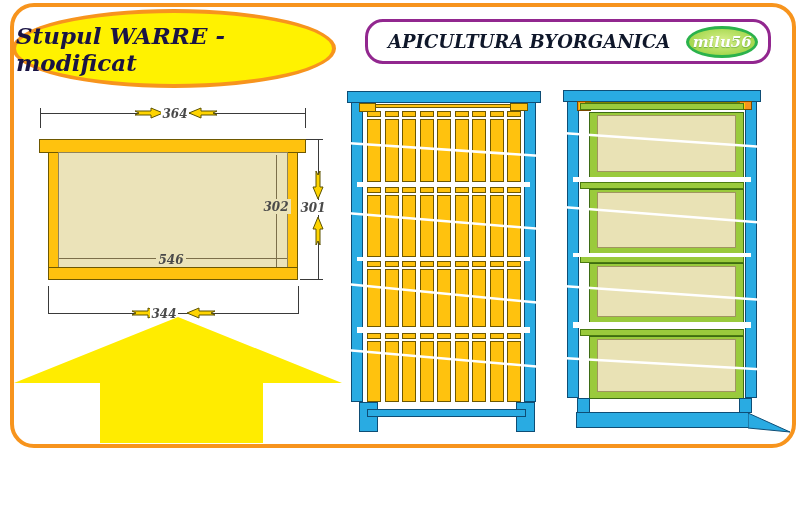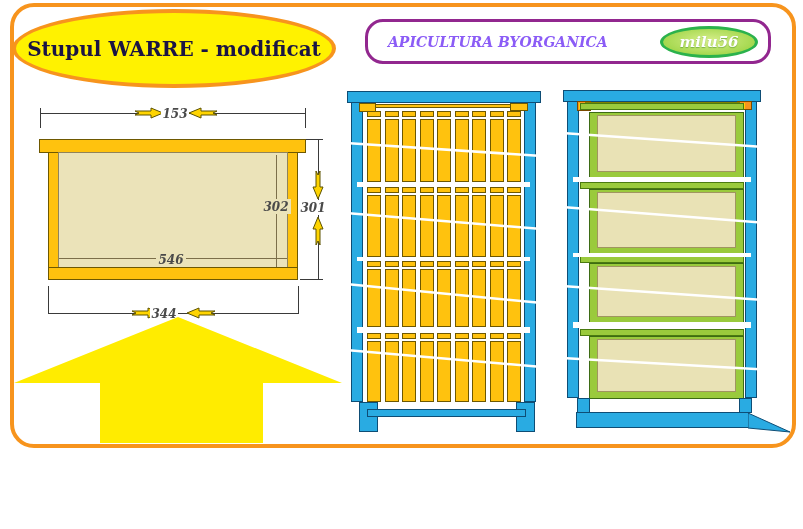--- a/index.html
+++ b/index.html
@@ -4,24 +4,24 @@
 <style>
   html,body{margin:0;padding:0;background:#fff;}
   #stage{position:relative;width:803px;height:529px;background:#ffffff;overflow:hidden;
          font-family:"DejaVu Serif", serif;}
   .abs{position:absolute;box-sizing:border-box;}
   
   .page-border{left:10px;top:3px;width:786px;height:445px;border:4px solid #F7941D;border-radius:24px;}
   
   .title-ellipse{left:12px;top:9px;width:324px;height:79px;background:#FFF200;border:4px solid #F7941D;
                  border-radius:50%;display:flex;align-items:center;justify-content:center;}
-  .title-text{font-weight:bold;font-size:20px;color:#1A1444;}
+  .title-text{font-style:italic;font-weight:bold;font-size:23px;color:#1A1444;}
   .badge{left:365px;top:19px;width:406px;height:45px;border:3px solid #92278F;border-radius:18px;
          display:flex;align-items:center;padding:0 10px 0 20px;gap:16px;background:#fff;}
-  .brand-text{font-style:italic;font-weight:bold;font-size:14px;color:#8b5cf6;white-space:nowrap;flex:1;}
+  .brand-text{font-style:italic;font-weight:bold;font-size:18px;color:#0f172a;white-space:nowrap;flex:1;}
   .logo-ellipse{width:92px;height:26px;border:3px solid #2BB24C;border-radius:50%;
                 background:radial-gradient(ellipse at 50% 45%, #D8EF8C 0%, #A5D84F 70%, #8CC63F 100%);
                 display:flex;align-items:center;justify-content:center;}
   .logo-text{font-style:italic;font-weight:bold;font-size:15px;color:#ffffff;text-shadow:0 1px 1px rgba(0,90,0,.35);}
   
   .wood{background:#FFC20E;border:1px solid #6E5800;}
   .panel{background:#EBE3B9;border:1px solid #90835A;}
   .dimline{background:#3A3A3A;}
   .dimlabel{font-style:italic;font-weight:bold;font-size:12px;color:#4A4A4A;
             display:flex;align-items:center;justify-content:center;line-height:1;}
@@ -59,21 +59,21 @@
       <span class="logo-text">milu56</span>
     </span>
   </div>
 
   <div class="abs dimline" style="left:40px;top:113px;width:266px;height:1px"></div>
   <div class="abs dimline" style="left:40px;top:108px;width:1px;height:20px"></div>
   <div class="abs dimline" style="left:305px;top:108px;width:1px;height:20px"></div>
   <svg class="abs" style="left:134px;top:107px" width="30" height="12" viewBox="0 0 30 12">
     <polygon points="1,4 17,4 17,1 29,6 17,11 17,8 1,8 5,6" fill="#FFD400" stroke="#5C5200" stroke-width="1"></polygon>
     </svg>
-  <div class="abs dimlabel bg-white" style="left:161px;top:106px;width:28px;height:15px">153</div>
+  <div class="abs dimlabel bg-white" style="left:161px;top:106px;width:28px;height:15px">364</div>
   <svg class="abs" style="left:188px;top:107px" width="30" height="12" viewBox="0 0 30 12">
     <polygon points="29,4 13,4 13,1 1,6 13,11 13,8 29,8 25,6" fill="#FFD400" stroke="#5C5200" stroke-width="1"></polygon>
     </svg>
 
   <div class="abs wood" style="left:39px;top:139px;width:267px;height:14px"></div>
   <div class="abs wood" style="left:48px;top:152px;width:11px;height:128px"></div>
   <div class="abs wood" style="left:287px;top:152px;width:11px;height:128px"></div>
   <div class="abs panel" style="left:58px;top:152px;width:230px;height:118px"></div>
   <div class="abs wood" style="left:48px;top:267px;width:250px;height:13px"></div>
   <div class="abs refline" style="left:276px;top:155px;width:1px;height:112px"></div>

